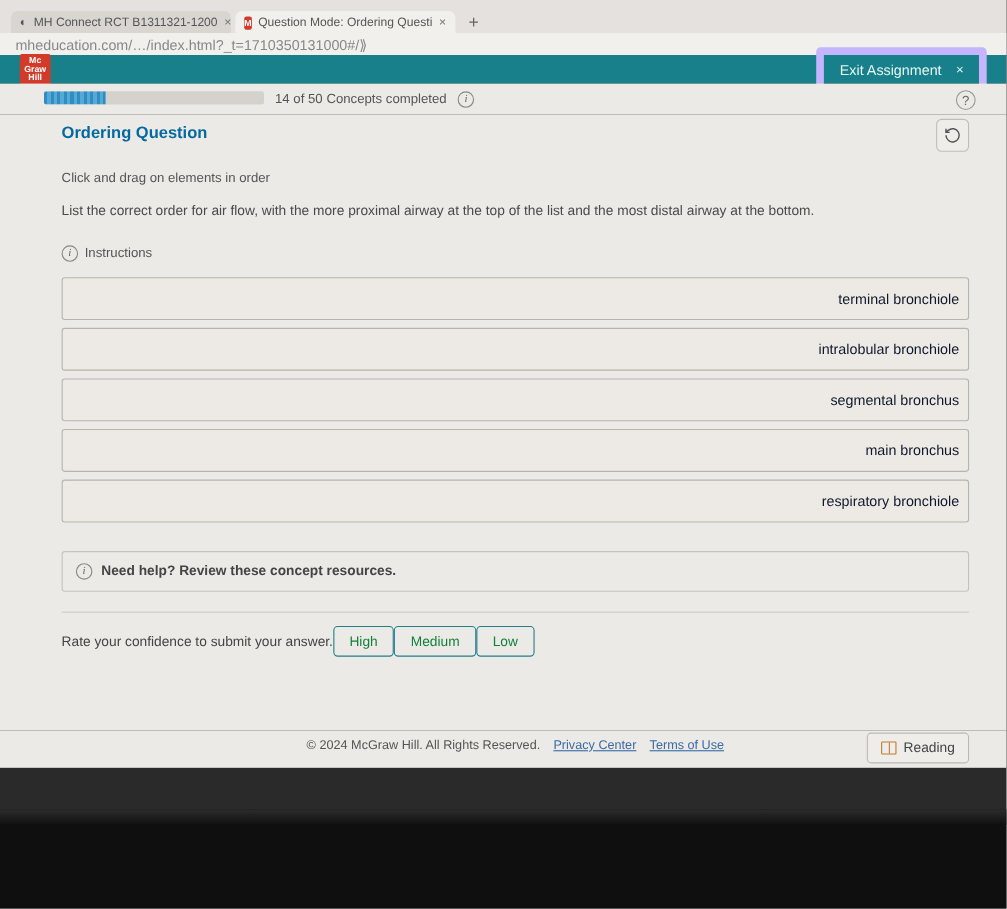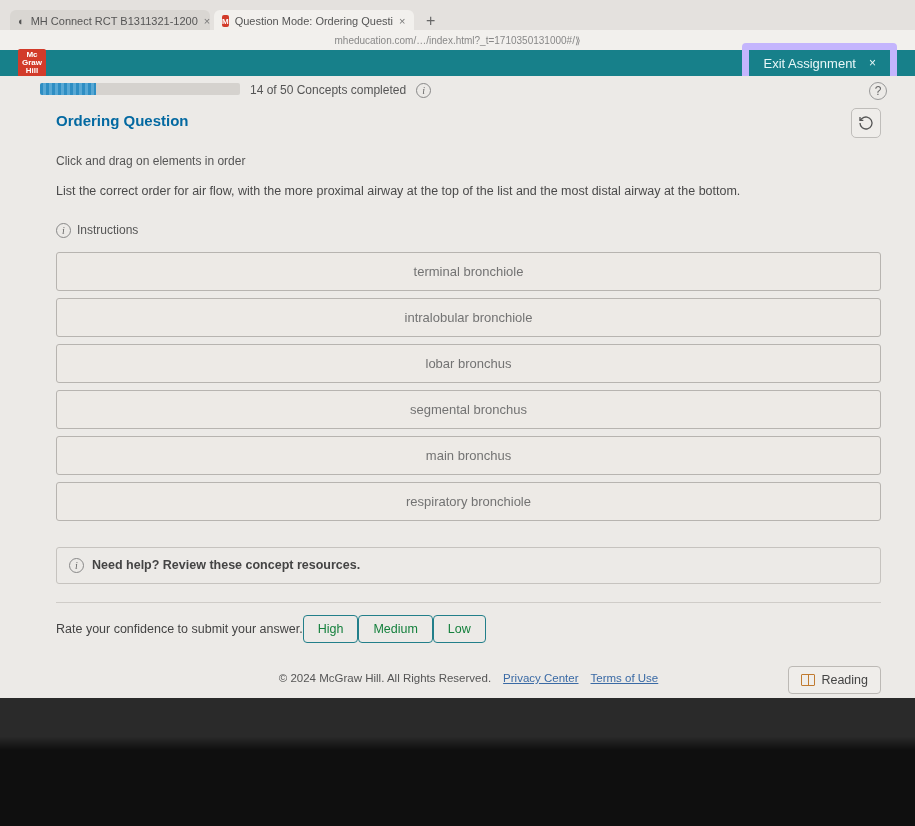--- a/index.html
+++ b/index.html
@@ -39,28 +39,28 @@
       overflow: hidden;
     }
     .tab.active { background: #f2f0ed; }
     .tab .favicon { width: 12px; height: 12px; display:inline-flex;align-items:center;justify-content:center; }
     .tab .favicon.red { background:#d23b2a;border-radius:2px;color:#fff;font-size:8px;font-weight:bold; }
     .tab .close-x { color:#777; font-size:11px; margin-left:auto; }
     .newtab { font-size:16px;color:#666;padding:0 8px; }
     .url-bar {
       background:#f2f0ed;
       height:20px;
-      font-size:10px;
+      font-size:13px;
       color:#888;
       padding:3px 14px;
       white-space:nowrap;
       overflow:hidden;
       display:flex;
       align-items:center;
-      justify-content:center;
+      justify-content:flex-start;
     }
     .url-bar .forward { color:#888; }
 
     
     .app-header {
       background:#17808a;
       height:26px;
       display:flex;
       align-items:center;
       padding:0 18px;
@@ -122,21 +122,21 @@
     }
 
     .instructions-link {
       font-size:12px;color:#555;display:flex;align-items:center;gap:6px;margin-bottom:14px;
       cursor:pointer;
     }
 
     .drag-list { display:flex;flex-direction:column;gap:7px;margin-bottom:26px; }
     .drag-item {
       border:1px solid #b7b4b0;border-radius:3px;background:#edeae6;
-      padding:11px 8px;text-align:center;font-size:13px;color:#737373;
+      padding:11px 8px;text-align:right;font-size:13px;color:#0f172a;
       cursor:grab;
     }
 
     .resources-row {
       border:1px solid #c6c3bf;border-radius:3px;background:#eceae7;
       padding:10px 12px;font-size:12.5px;color:#444;font-weight:600;
       display:flex;align-items:center;gap:8px;
     }
     .resources-row .info-circ{font-weight:normal;}
 
@@ -227,21 +227,20 @@
   <div class="q-prompt">List the correct order for air flow, with the more proximal airway at the top of the list and the most distal airway at the bottom.</div>
 
   <div class="instructions-link">
     <span class="info-circ">i</span>
     <span>Instructions</span>
   </div>
 
   <div class="drag-list">
     <div class="drag-item">terminal bronchiole</div>
     <div class="drag-item">intralobular bronchiole</div>
-    <div class="drag-item">lobar bronchus</div>
     <div class="drag-item">segmental bronchus</div>
     <div class="drag-item">main bronchus</div>
     <div class="drag-item">respiratory bronchiole</div>
   </div>
 
   <div class="resources-row">
     <span class="info-circ">i</span>
     <span>Need help? Review these concept resources.</span>
   </div>
 

